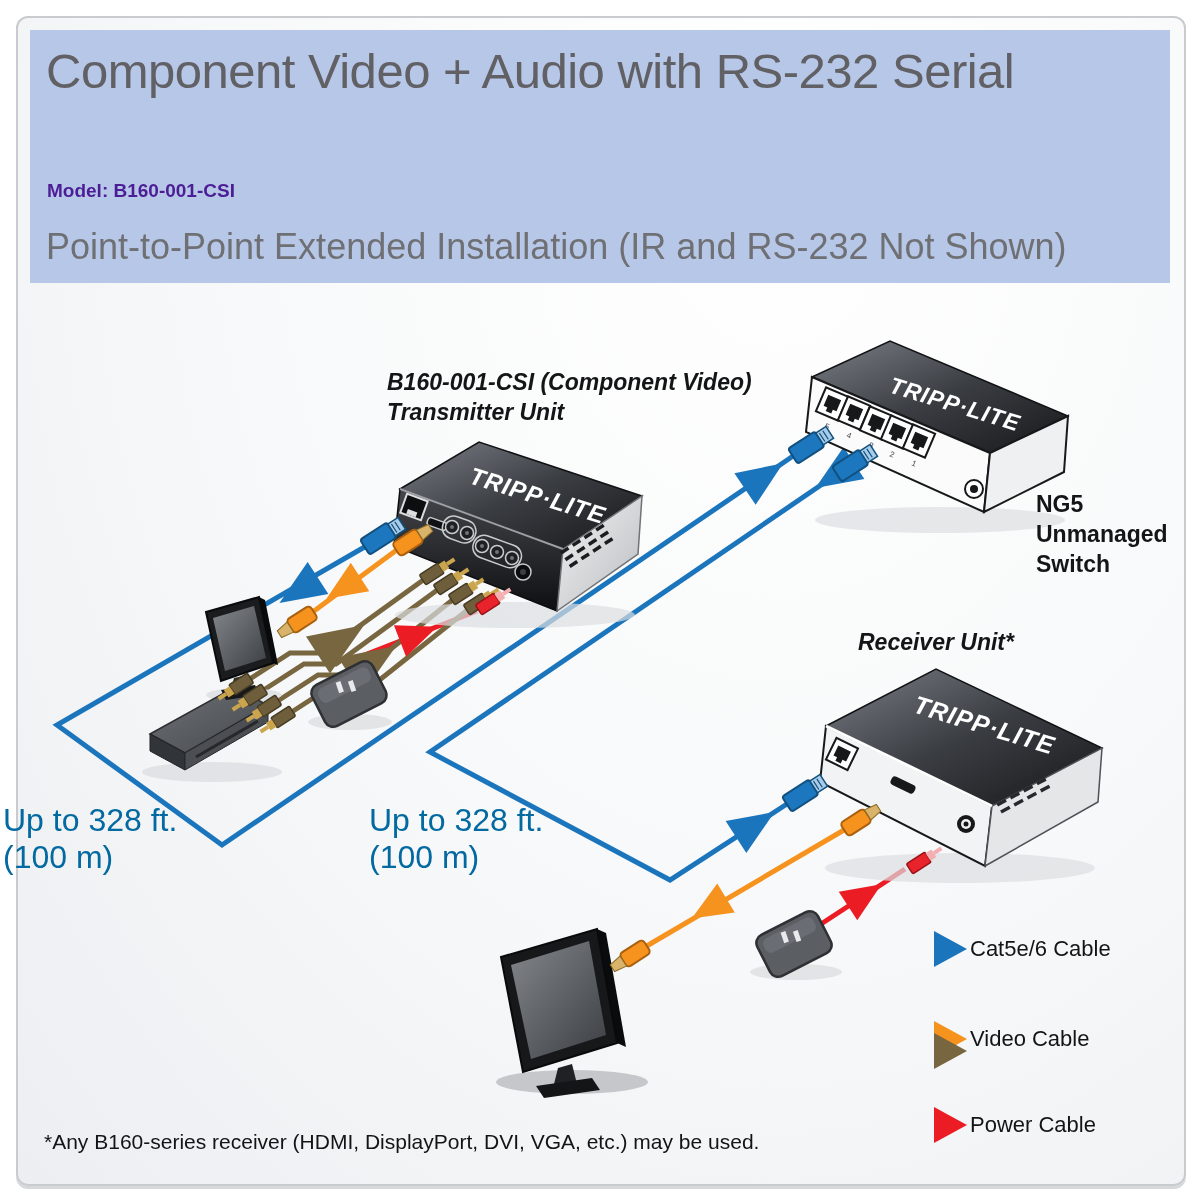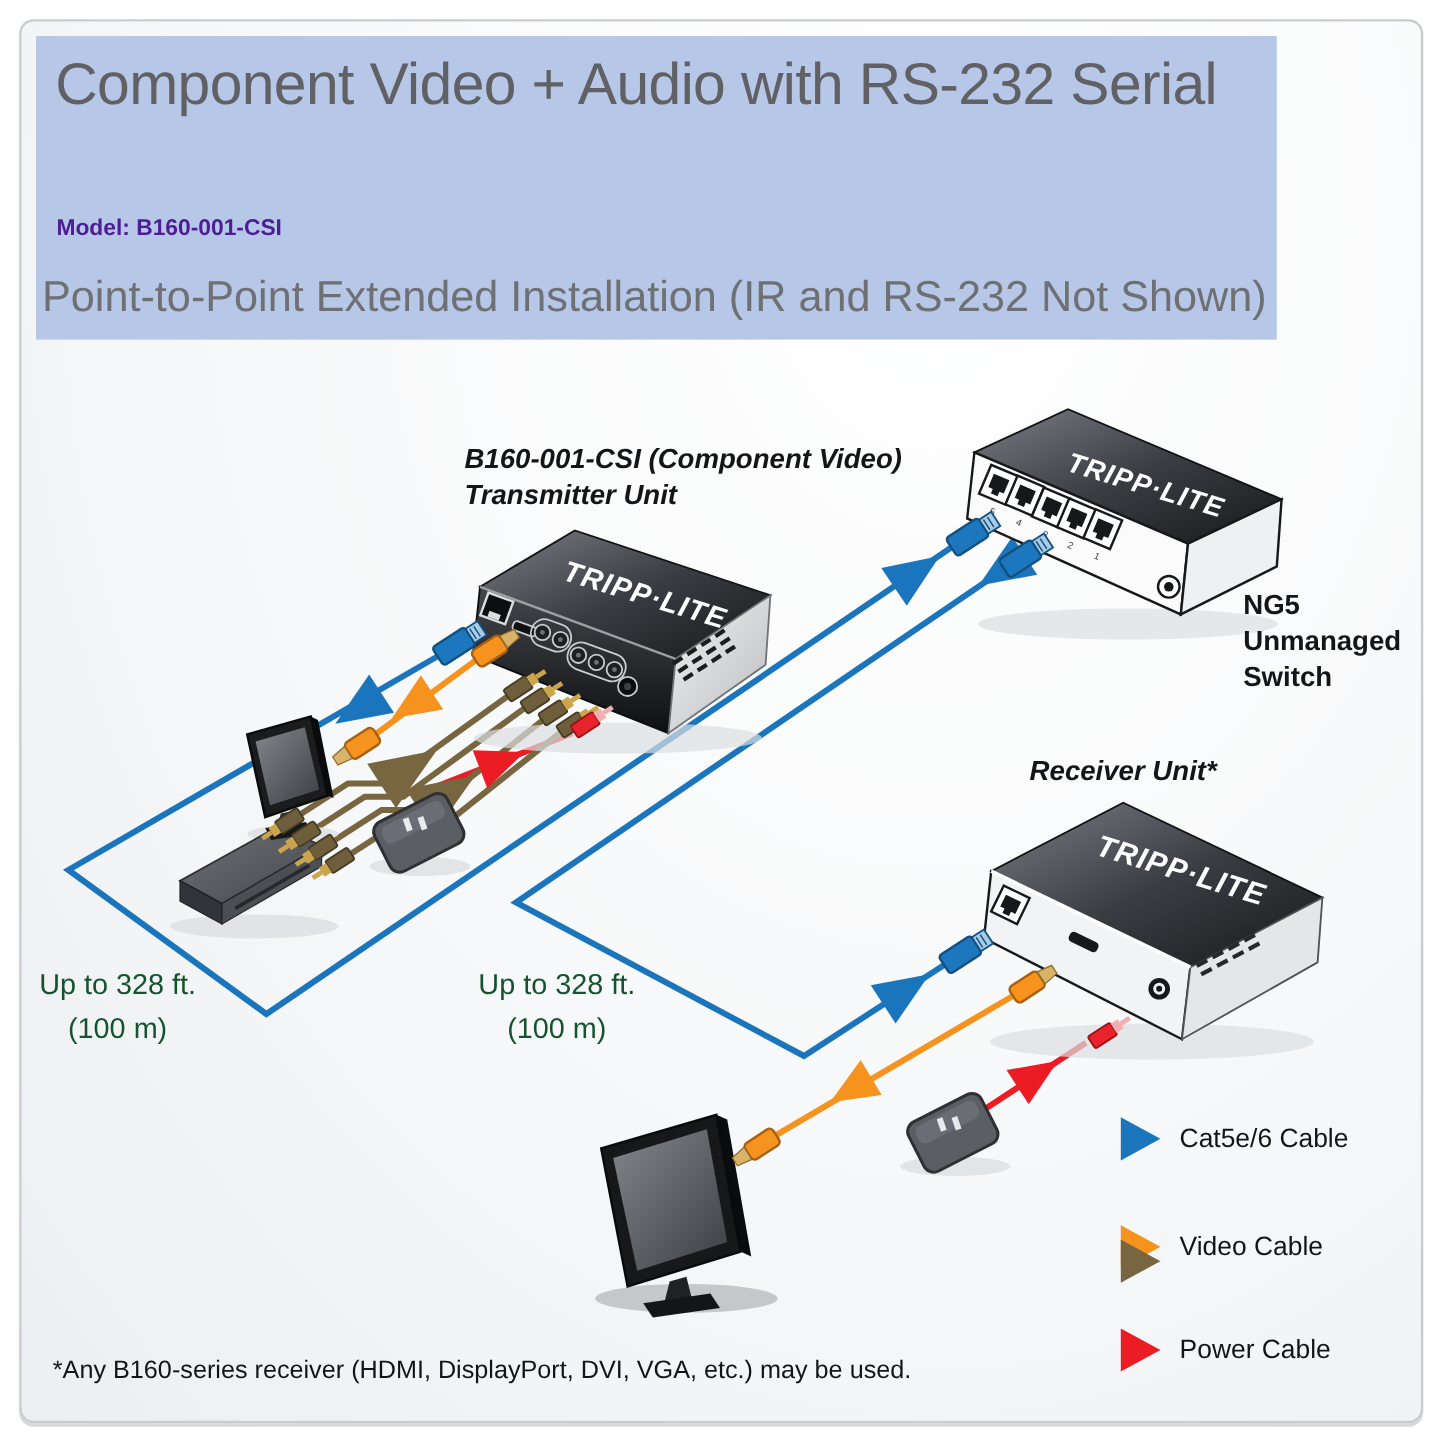--- a/index.html
+++ b/index.html
@@ -2,29 +2,29 @@
 <html><head>
 <meta charset="utf-8">
 <style>
   html,body{margin:0;padding:0;}
   body{width:1200px;height:1200px;position:relative;background:#ffffff;
        font-family:"Liberation Sans",sans-serif;overflow:hidden;}
   .frame{position:absolute;left:16px;top:16px;width:1166px;height:1166px;
          border:2px solid #c9cbce;border-radius:12px;
          background:radial-gradient(ellipse at 65% 15%, #ffffff 0%, #f7f8f9 55%, #eceef1 100%);
          box-shadow:0 3px 0 #d6d8da;}
-  .header{position:absolute;left:30px;top:30px;width:1034px;height:253px;background:#b7c7e8;}
+  .header{position:absolute;left:30px;top:30px;width:1140px;height:253px;background:#b7c7e8;}
   .title{position:absolute;left:16px;top:8px;font-size:49px;line-height:66px;
          color:#616165;letter-spacing:-0.5px;white-space:pre-line;}
   .model{position:absolute;left:17px;top:150px;font-size:19px;font-weight:bold;color:#4c1d95;}
-  .subtitle{position:absolute;left:5px;top:196px;font-size:36px;color:#6f7074;}
+  .subtitle{position:absolute;left:16px;top:196px;font-size:36px;color:#6f7074;}
   .devlabel{position:absolute;font-size:23px;font-weight:bold;line-height:30px;color:#141516;white-space:pre-line;}
-  .dist{position:absolute;width:190px;text-align:center;font-size:24px;line-height:37px;
-        color:#14532d;white-space:pre-line;}
-  .legend-row{position:absolute;left:933px;display:flex;align-items:center;gap:14px;}
+  .dist{position:absolute;width:190px;text-align:left;font-size:32px;line-height:37px;
+        color:#0369a1;white-space:pre-line;}
+  .legend-row{position:absolute;left:933px;display:flex;align-items:center;gap:1px;}
   .legend-row.top{align-items:flex-start;}
   .legend-label{font-size:22px;line-height:28px;color:#131415;width:196px;}
   .footnote{position:absolute;left:44px;top:1130px;font-size:21px;color:#131415;}
   svg.diagram{position:absolute;left:0;top:0;}
   text.logo{font-style:italic;font-weight:bold;fill:#ffffff;letter-spacing:1px;}
   text.portnum{font-size:8px;fill:#44464a;}
 </style>
 </head>
 <body>
 

